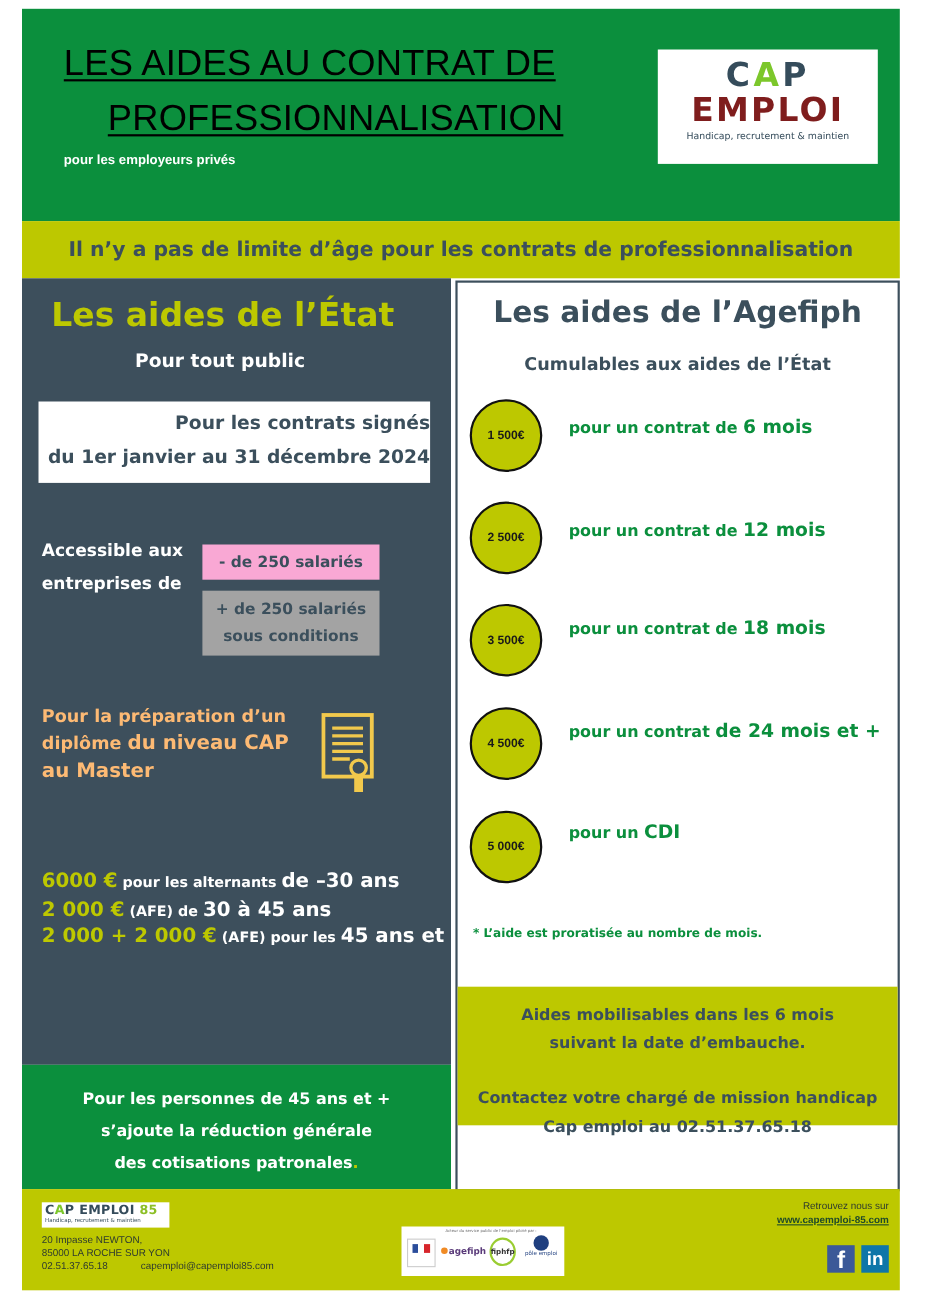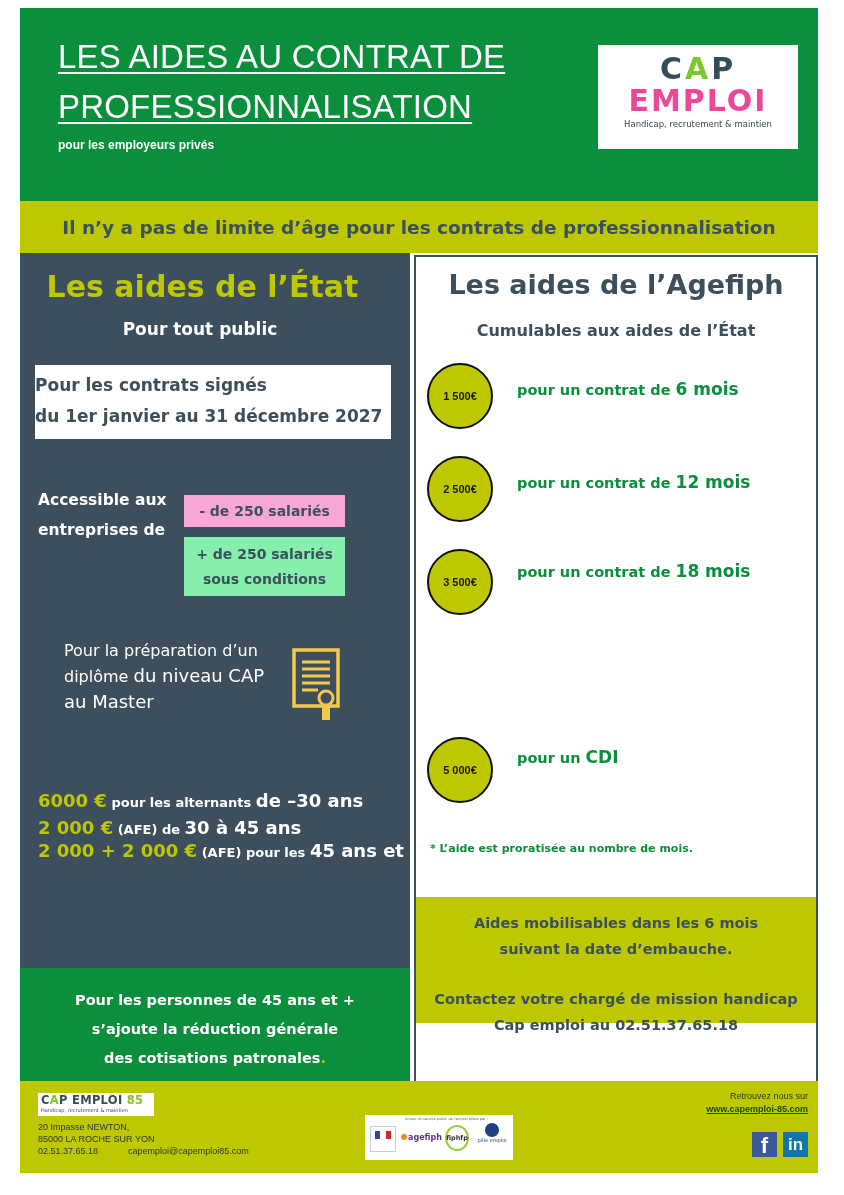--- a/index.html
+++ b/index.html
@@ -3,44 +3,44 @@
 <meta charset="utf-8">
 <style>
   * { box-sizing: border-box; margin: 0; padding: 0; }
   html, body { width: 844px; height: 1195px; background: #ffffff; overflow: hidden; }
   body { font-family: "DejaVu Sans", sans-serif; position: relative; }
 
   .page { position: absolute; left: 20px; top: 8px; width: 798px; height: 1165px; }
 
   
   .header { position: absolute; left: 0; top: 0; width: 798px; height: 193px; background: #0b8f3d; }
-  .title-line { position: absolute; left: 38px; color: #ffffff; font-family: "Liberation Sans", sans-serif; font-size: 33px; text-decoration: underline; text-decoration-thickness: 2px; text-underline-offset: 4px; letter-spacing: 0.2px; white-space: nowrap; }
+  .title-line { position: absolute; left: 38px; color: #000000; font-family: "Liberation Sans", sans-serif; font-size: 33px; text-decoration: underline; text-decoration-thickness: 2px; text-underline-offset: 4px; letter-spacing: 0.2px; white-space: nowrap; }
   .title-1 { top: 30px; }
-  .title-2 { top: 80px; }
+  .title-2 { top: 80px; margin-left: 40px; }
   .subtitle { position: absolute; left: 38px; top: 130px; color: #ffffff; font-family: "Liberation Sans", sans-serif; font-weight: bold; font-size: 12px; white-space: nowrap; }
 
   .logo-box { position: absolute; left: 578px; top: 37px; width: 200px; height: 104px; background: #ffffff; text-align: center; }
   .logo-cap { margin-top: 8px; font-family: "DejaVu Sans", sans-serif; font-weight: bold; font-size: 30px; color: #354c5b; letter-spacing: 3px; line-height: 32px; }
   .logo-cap .a { color: #7cc72b; }
-  .logo-emploi { font-family: "DejaVu Sans", sans-serif; font-weight: bold; font-size: 30px; color: #ec4899; letter-spacing: 2px; line-height: 32px; }
+  .logo-emploi { font-family: "DejaVu Sans", sans-serif; font-weight: bold; font-size: 30px; color: #7f1d1d; letter-spacing: 2px; line-height: 32px; }
   .logo-tag { font-size: 8.5px; color: #354c5b; margin-top: 2px; }
 
   
   .banner { position: absolute; left: 0; top: 193px; width: 798px; height: 52px; background: #bdc800; display: flex; align-items: center; justify-content: center; }
   .banner span { color: #3b4f5c; font-weight: bold; font-size: 18.5px; white-space: nowrap; }
 
   
   .left { position: absolute; left: 0; top: 245px; width: 390px; height: 715px; background: #3d4f5c; }
   .left-title { position: absolute; left: 0; width: 365px; top: 16px; text-align: center; color: #bdc800; font-weight: bold; font-size: 30px; }
   .left-sub { position: absolute; left: 0; width: 360px; top: 66px; text-align: center; color: #ffffff; font-weight: bold; font-size: 17px; }
-  .date-box { position: absolute; left: 15px; top: 112px; width: 356px; height: 74px; background: #ffffff; text-align: left; color: #3b4f5c; font-weight: bold; font-size: 17px; line-height: 31px; padding-top: 5px; }
+  .date-box { position: absolute; left: 15px; top: 112px; width: 356px; height: 74px; background: #ffffff; text-align: right; color: #3b4f5c; font-weight: bold; font-size: 17px; line-height: 31px; padding-top: 5px; }
   .access-label { position: absolute; left: 18px; top: 232px; color: #ffffff; font-weight: bold; font-size: 15.5px; line-height: 30px; }
   .pill-green { position: absolute; left: 164px; top: 242px; width: 161px; height: 32px; background: #f9a8d4; color: #3b4f5c; font-weight: bold; font-size: 14px; display: flex; align-items: center; justify-content: center; }
-  .pill-orange { position: absolute; left: 164px; top: 284px; width: 161px; height: 59px; background: #86efac; color: #3b4f5c; font-weight: bold; font-size: 14px; text-align: center; line-height: 25px; padding-top: 5px; }
-  .diploma-text { position: absolute; left: 18px; top: 385px; color: #ffffff; font-weight: normal; font-size: 16px; line-height: 25px; margin-left: 26px; }
+  .pill-orange { position: absolute; left: 164px; top: 284px; width: 161px; height: 59px; background: #a3a3a3; color: #3b4f5c; font-weight: bold; font-size: 14px; text-align: center; line-height: 25px; padding-top: 5px; }
+  .diploma-text { position: absolute; left: 18px; top: 385px; color: #fdba74; font-weight: bold; font-size: 16px; line-height: 25px; }
   .diploma-text .big { font-size: 18px; }
   .diploma-icon { position: absolute; left: 272px; top: 395px; width: 50px; height: 75px; }
   .amounts { position: absolute; left: 18px; top: 535px; color: #ffffff; font-weight: bold; font-size: 13px; line-height: 25px; white-space: nowrap; }
   .amounts .amt { color: #bdc800; font-size: 18px; }
   .amounts .big { font-size: 18px; }
   .amounts .line3 { margin-top: -4px; }
 
   
   .left-green { position: absolute; left: 0; top: 960px; width: 390px; height: 113px; background: #0b8f3d; text-align: center; color: #ffffff; font-weight: bold; font-size: 14.5px; line-height: 29px; padding-top: 18px; }
   .left-green .dot { color: #bdc800; }
@@ -103,21 +103,21 @@
   <div class="banner">
     <span>Il n’y a pas de limite d’âge pour les contrats de professionnalisation</span>
   </div>
 
   <div class="left">
     <div class="left-title">Les aides de l’État</div>
     <div class="left-sub">Pour tout public</div>
 
     <div class="date-box">
       <div>Pour les contrats signés</div>
-      <div>du 1er janvier au 31 décembre 2027</div>
+      <div>du 1er janvier au 31 décembre 2024</div>
     </div>
 
     <div class="access-label">
       <div>Accessible aux</div>
       <div>entreprises de</div>
     </div>
     <div class="pill-green">- de 250 salariés</div>
     <div class="pill-orange">
       <div>+ de 250 salariés</div>
       <div>sous conditions</div>
@@ -163,20 +163,24 @@
       <div class="aid-text"><span>pour un contrat  de </span><span class="big">6 mois</span></div>
     </div>
     <div class="aid-row" style="top:199px">
       <div class="aid-circle">2 500€</div>
       <div class="aid-text"><span>pour un contrat de </span><span class="big">12 mois</span></div>
     </div>
     <div class="aid-row" style="top:292px">
       <div class="aid-circle">3 500€</div>
       <div class="aid-text" style="top:12px"><span>pour un contrat de </span><span class="big">18 mois</span></div>
     </div>
+    <div class="aid-row" style="top:386px">
+      <div class="aid-circle">4 500€</div>
+      <div class="aid-text" style="top:12px"><span>pour un  contrat </span><span class="big">de 24 mois et +</span></div>
+    </div>
     <div class="aid-row" style="top:480px">
       <div class="aid-circle">5 000€</div>
       <div class="aid-text" style="top:10px"><span>pour un </span><span class="big">CDI</span></div>
     </div>
 
     <div class="footnote">* L’aide est proratisée au nombre de mois.</div>
 
     <div class="right-green">
       <div>Aides mobilisables dans les 6 mois</div>
       <div>suivant la date d’embauche.</div>

